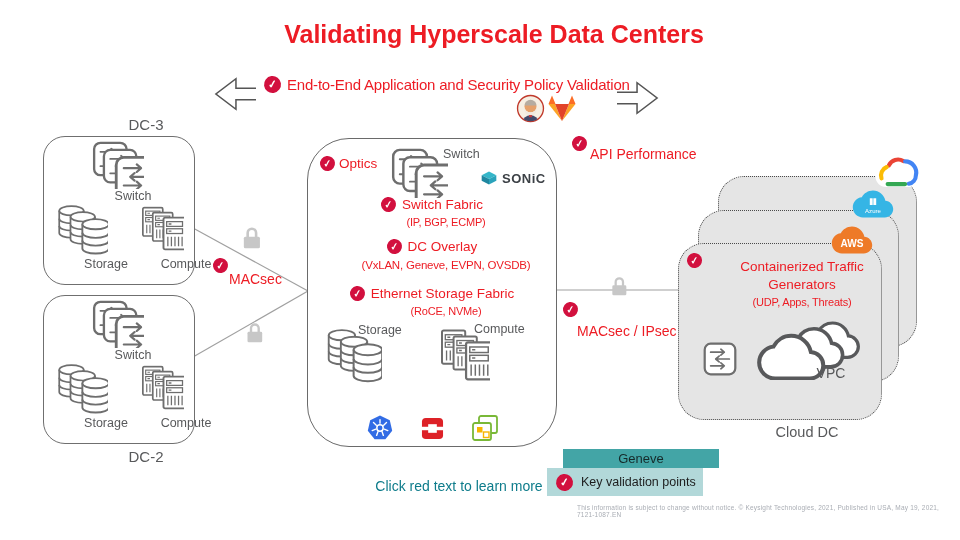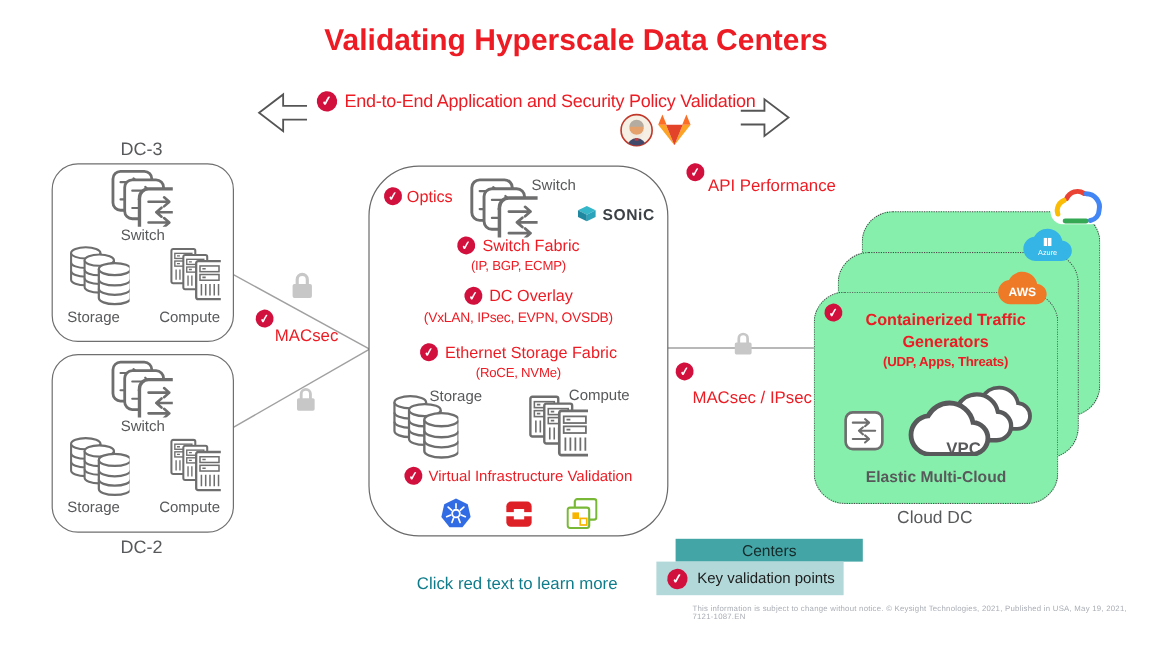--- a/index.html
+++ b/index.html
@@ -1,31 +1,31 @@
 <!DOCTYPE html>
 <html><head>
 <meta charset="utf-8">
 <style>
   html,body{margin:0;padding:0;background:#fff;}
   #canvas{position:relative;width:960px;height:540px;background:#fff;overflow:hidden;
           font-family:"Liberation Sans",sans-serif;color:#58595b;}
   .abs{position:absolute;}
-  .ctr{text-align:center;}
+  .ctr{text-align:center;padding-left:28px;}
   .red{color:#ed1c24;}
   .chk{width:17px;height:17px;border-radius:50%;background:#d2103e;color:#fff;
        display:inline-flex;align-items:center;justify-content:center;
        font-size:11px;font-weight:bold;flex:none;transform:rotate(-8deg);}
   .chk::before{content:"\2713";}
   .chk.sm{width:15px;height:15px;font-size:10px;}
   .row{display:flex;align-items:center;gap:6px;}
   .rowc{display:flex;align-items:center;justify-content:center;gap:6px;left:0;right:0;}
   .dcbox{border:1.5px solid #6f6f6f;border-radius:22px;background:#fff;}
   .lbl{color:#58595b;}
   .sub{font-size:11px;letter-spacing:-0.2px;}
-  .dotbox{border:1.8px dotted #4a4a4a;border-radius:26px;background:#86efac;font-weight:bold;}
+  .dotbox{border:1.8px dotted #4a4a4a;border-radius:26px;background:#e5e5e5;}
   .legend-head{background:#43a5a6;color:#152a2a;display:flex;align-items:center;justify-content:center;
                font-size:13px;}
   .legend-body{background:#b2d8d9;color:#1d1d1d;display:flex;align-items:center;gap:8px;
                padding-left:9px;font-size:12.5px;}
   .title{font-size:25px;font-weight:bold;color:#ed1c24;}
   .cta{font-size:14px;font-weight:normal;color:#0e7c8b;}
   .foot{font-size:6.5px;color:#a9adb4;letter-spacing:0.2px;}
   .sonic-txt{font-size:13px;font-weight:bold;color:#3c4146;letter-spacing:0.5px;}
   svg{display:block;}
 </style>
@@ -200,45 +200,41 @@
     <div class="abs rowc" style="top:58px">
       <span class="chk sm"></span>
       <span class="red" style="font-size:13.5px">Switch Fabric</span>
     </div>
     <div class="abs ctr red sub" style="left:0;right:0;top:77px">(IP, BGP, ECMP)</div>
 
     <div class="abs rowc" style="top:100px">
       <span class="chk sm"></span>
       <span class="red" style="font-size:13.5px">DC Overlay</span>
     </div>
-    <div class="abs ctr red sub" style="left:0;right:0;top:120px;font-size:11.5px">(VxLAN, IPsec, EVPN, OVSDB)</div>
+    <div class="abs ctr red sub" style="left:0;right:0;top:120px;font-size:11.5px">(VxLAN, Geneve, EVPN, OVSDB)</div>
 
     <div class="abs rowc" style="top:147px">
       <span class="chk sm"></span>
       <span class="red" style="font-size:13.5px">Ethernet Storage Fabric</span>
     </div>
     <div class="abs ctr red sub" style="left:0;right:0;top:166px">(RoCE, NVMe)</div>
 
     <div class="abs lbl" style="left:50px;top:184px;font-size:12.5px">Storage</div>
     <svg class="abs" style="left:10px;top:190px" width="64" height="56" viewBox="0 0 62 60">
       <use href="#sym-disks" transform="translate(0,0) scale(0.72)"></use>
       <use href="#sym-disks" transform="translate(13,7) scale(0.72)"></use>
       <use href="#sym-disks" transform="translate(26,15) scale(0.78)"></use>
     </svg>
     <div class="abs lbl" style="left:166px;top:183px;font-size:12.5px">Compute</div>
     <svg class="abs" style="left:126px;top:189px" width="56" height="54" viewBox="0 0 58 54">
       <use href="#sym-server" transform="translate(0,0) scale(0.7)"></use>
       <use href="#sym-server" transform="translate(12,6) scale(0.7)"></use>
       <use href="#sym-server" transform="translate(24,12) scale(0.78)"></use>
     </svg>
 
-    <div class="abs rowc" style="top:250px;gap:5px">
-      <span class="chk sm"></span>
-      <span class="red" style="font-size:12.5px">Virtual Infrastructure Validation</span>
-    </div>
 
     <div class="abs" style="left:0;right:0;top:276px;display:flex;justify-content:center;align-items:center;gap:28px">
       <svg width="26" height="26" viewBox="0 0 26 26">
         <polygon points="13,0.5 22.8,5.2 25.2,15.8 18.4,24.3 7.6,24.3 0.8,15.8 3.2,5.2" fill="#326ce5"></polygon>
         <circle cx="13" cy="13" r="3.2" fill="none" stroke="#fff" stroke-width="1.5"></circle>
         <g stroke="#fff" stroke-width="1.4" stroke-linecap="round">
           <line x1="13" y1="8.3" x2="13" y2="4.8"></line>
             <line x1="16.7" y1="10.2" x2="19.5" y2="7.6"></line>
           <line x1="17.3" y1="14.2" x2="20.8" y2="15.6"></line>
             <line x1="15" y1="16.6" x2="16.4" y2="20.4"></line>
@@ -278,21 +274,20 @@
     <div class="abs ctr red sub" style="left:24px;right:8px;top:52px">(UDP, Apps, Threats)</div>
     <svg class="abs" style="left:24px;top:98px" width="34" height="34" viewBox="0 0 40 40">
         <use href="#sym-switch"></use>
       </svg>
     <svg class="abs" style="left:76px;top:74px" width="118" height="62" viewBox="0 0 46 26">
       <use href="#cloudp" transform="translate(20,-1.5) scale(0.9)" fill="#fff" stroke="#58595b" stroke-width="1.5"></use>
       <use href="#cloudp" transform="translate(11,0.5)" fill="#fff" stroke="#58595b" stroke-width="1.5"></use>
       <use href="#cloudp" transform="translate(0,3) scale(1.12)" fill="#fff" stroke="#58595b" stroke-width="1.5"></use>
     </svg>
     <div class="abs ctr lbl" style="left:100px;top:121px;width:48px;font-size:14px">VPC</div>
-    <div class="abs ctr lbl" style="left:0;right:0;top:146px;font-size:13px">Elastic Multi-Cloud</div>
   </div>
   <div class="abs ctr lbl" style="left:678px;top:424px;width:202px;font-size:14.5px;z-index:4">Cloud DC</div>
 
   <svg class="abs" style="left:874px;top:151px;z-index:6" width="46" height="36" viewBox="0 0 24 20">
     <use href="#cloudp" fill="#fff"></use>
     <g fill="none" stroke-linecap="round" stroke-width="2.3">
       <path d="M7.5,8 A5.5,5.5 0 0 1 15.5,5.6" stroke="#EA4335"></path>
       <path d="M16.5,5.8 A6.2,6.2 0 0 1 22.5,13.5 A4.8,4.8 0 0 1 18.5,18.2" stroke="#4285F4"></path>
       <path d="M3.4,15.2 A5,5 0 0 1 6.3,8.9" stroke="#FBBC05"></path>
       <path d="M6.8,18.4 L16.5,18.4" stroke="#34A853"></path>
@@ -303,21 +298,21 @@
     <rect x="10.1" y="8.6" width="1.7" height="4" fill="#fff"></rect>
     <rect x="12.2" y="8.6" width="1.7" height="4" fill="#fff"></rect>
     <text x="12" y="17.2" text-anchor="middle" font-size="3.6" fill="#fff" font-family="Liberation Sans, sans-serif">Azure</text>
   </svg>
   <svg class="abs" style="left:826px;top:224px;z-index:6" width="52" height="32" viewBox="0 2.5 24 19">
     <use href="#cloudp" fill="#ee7a28"></use>
     <text x="12" y="16.2" text-anchor="middle" font-size="6" font-weight="bold" fill="#fff" font-family="Liberation Sans, sans-serif">AWS</text>
   </svg>
 
   <div class="abs legend-head" style="left:563px;top:449px;width:156px;height:19px;z-index:5">
-    <span>Centers</span>
+    <span>Geneve</span>
   </div>
   <div class="abs legend-body" style="left:547px;top:468px;width:147px;height:28px;z-index:5">
     <span class="chk"></span>
     <span>Key validation points</span>
   </div>
 
   <div class="abs foot" style="left:577px;top:504px;width:375px;z-index:5">This information is subject to change without notice. © Keysight Technologies, 2021, Published in USA, May 19, 2021, 7121-1087.EN</div>
 
 </div>
 

